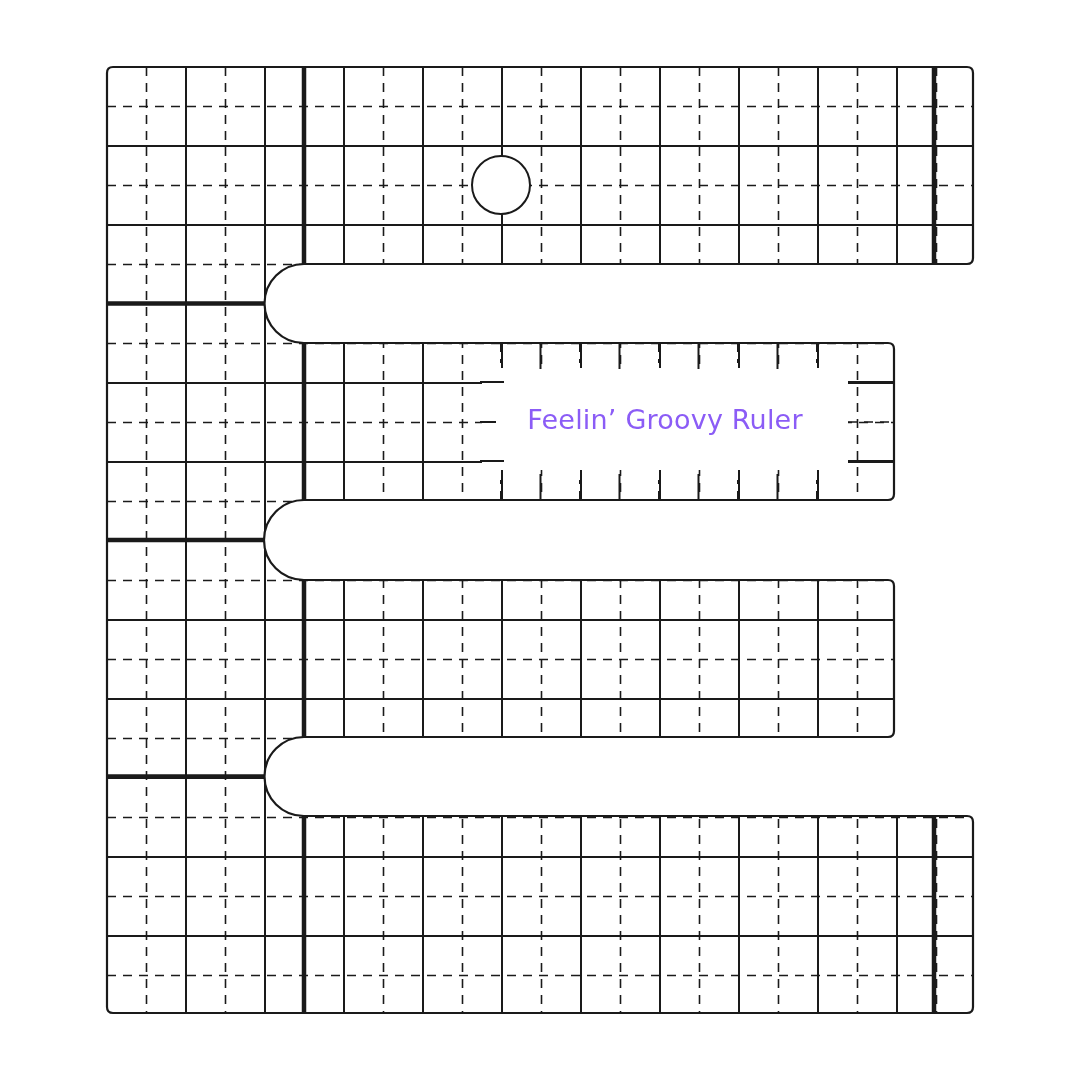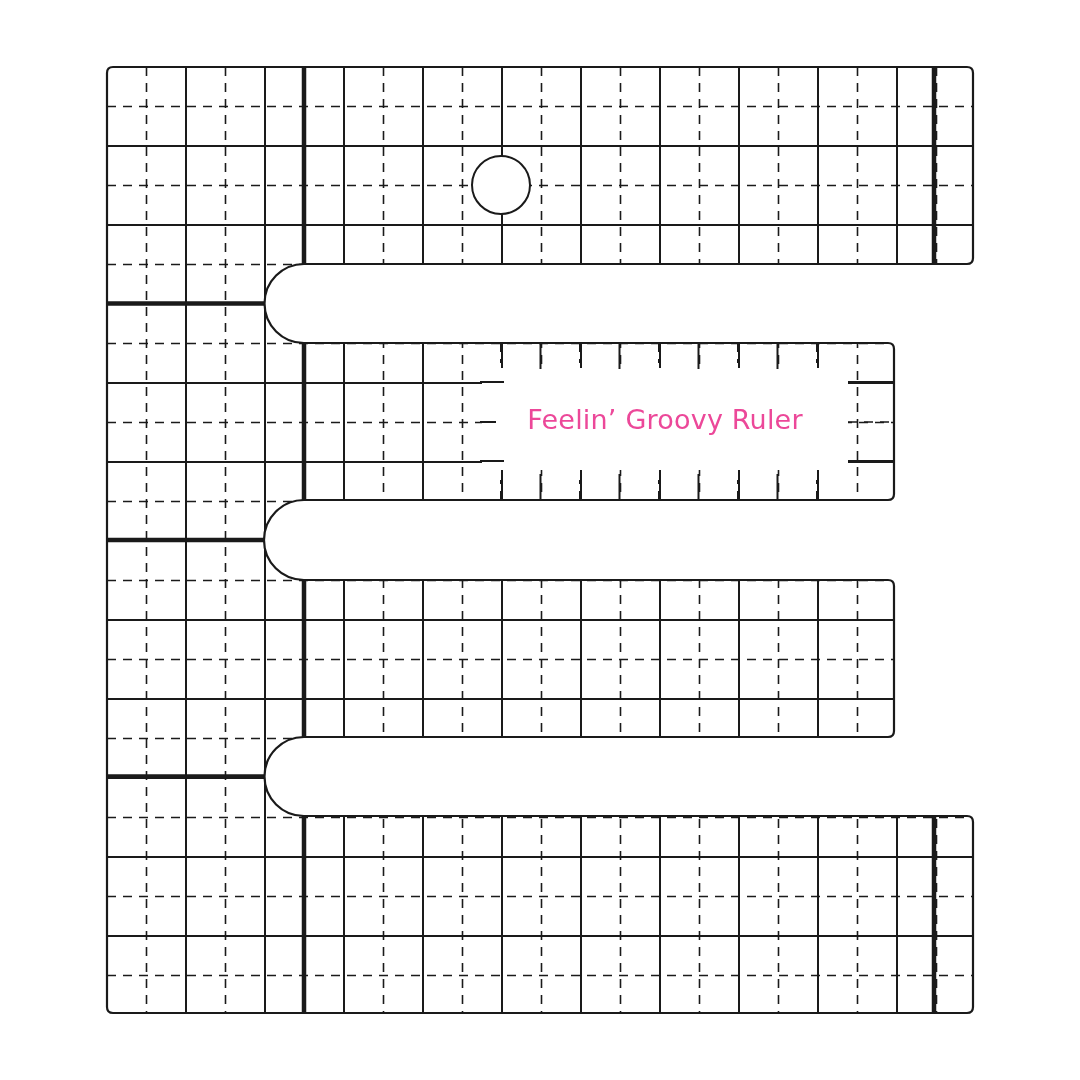--- a/index.html
+++ b/index.html
@@ -1,21 +1,21 @@
 <!DOCTYPE html>
 <html><head>
 <meta charset="utf-8">
 <style>
   html, body { margin:0; padding:0; background:#ffffff; }
   body { width:1080px; height:1080px; position:relative; overflow:hidden; font-family:"DejaVu Sans", sans-serif; }
   #ruler-svg { position:absolute; left:0; top:0; width:1080px; height:1080px; }
   .label-text {
     position:absolute; left:482px; top:368px; width:366px; height:102px;
     display:flex; align-items:center; justify-content:center;
-    font-family:"DejaVu Sans", sans-serif; font-size:27px; color:#ec4899;
+    font-family:"DejaVu Sans", sans-serif; font-size:27px; color:#8b5cf6;
     letter-spacing:0.2px; white-space:nowrap;
   }
 </style>
 </head>
 <body>
 
 <svg id="ruler-svg" viewBox="0 0 1080 1080" xmlns="http://www.w3.org/2000/svg">
   <defs>
     <clipPath id="rulerClip">
       <path id="ruler-outline-path" d="M 113 67 H 967 Q 973 67 973 73 V 258 Q 973 264 967 264 H 304 A 39.5 39.5 0 0 0 304 343 H 888 Q 894 343 894 349 V 494 Q 894 500 888 500 H 304 A 40 40 0 0 0 304 580 H 888 Q 894 580 894 586 V 731 Q 894 737 888 737 H 304 A 39.5 39.5 0 0 0 304 816 H 967 Q 973 816 973 822 V 1007 Q 973 1013 967 1013 H 113 Q 107 1013 107 1007 V 73 Q 107 67 113 67 Z"></path>

